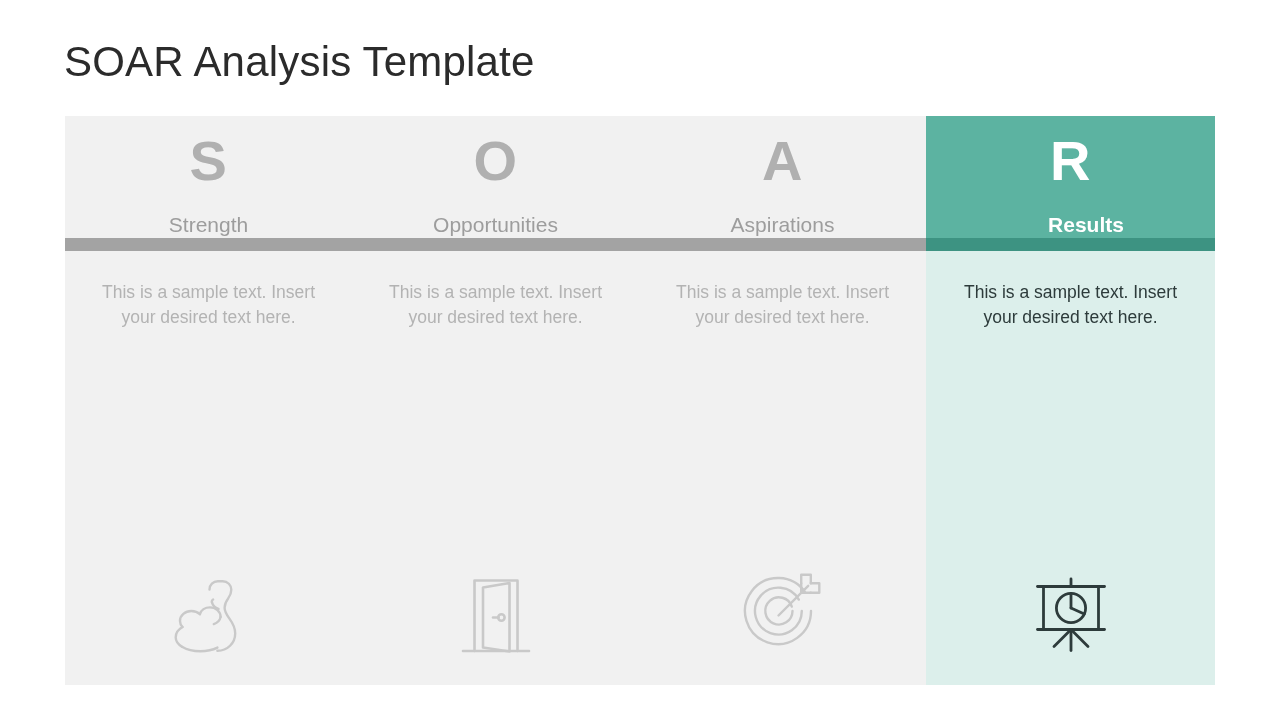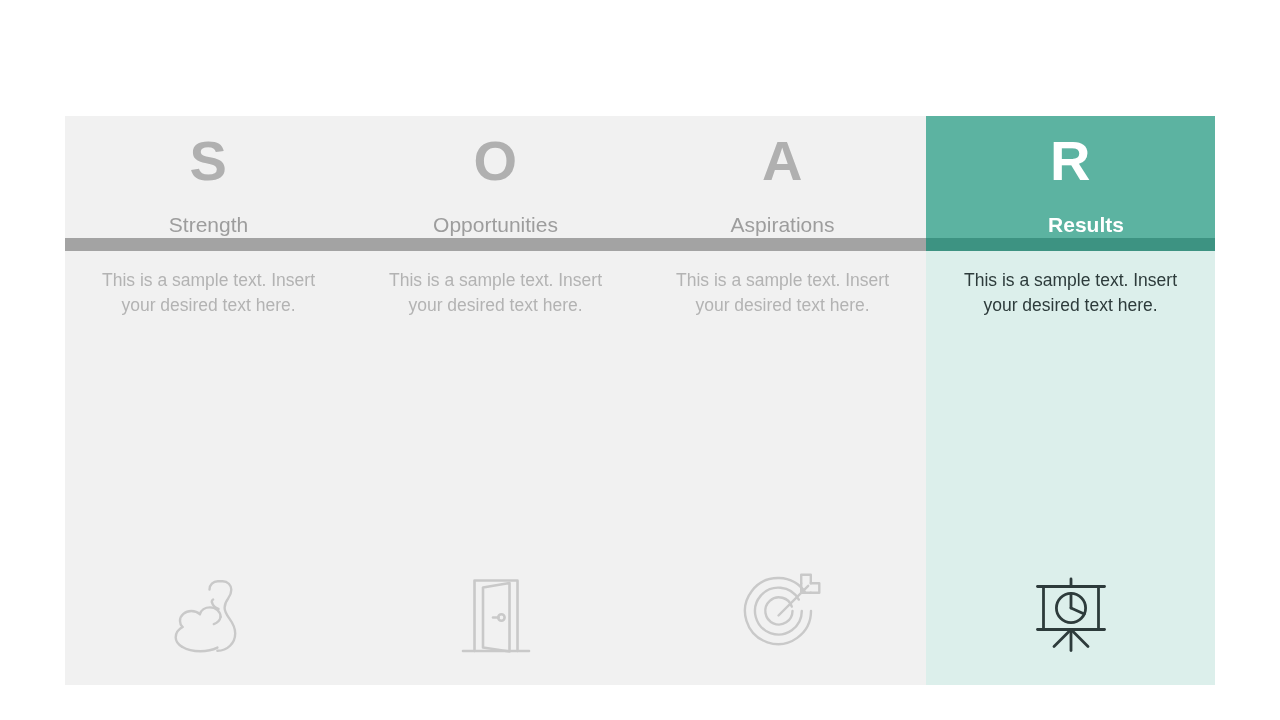--- a/index.html
+++ b/index.html
@@ -95,21 +95,21 @@
 
   .col-body {
     flex: 1;
     display: flex;
     flex-direction: column;
     align-items: center;
     position: relative;
   }
 
   .col-text {
-    margin-top: 17px;
+    margin-top: 29px;
     width: 232px;
     text-align: center;
     font-size: 17.5px;
     line-height: 25px;
     color: #b3b3b3;
   }
   .soar-col.highlight .col-text {
     color: #2d3b3b;
     width: 248px;
   }
@@ -124,20 +124,21 @@
     justify-content: center;
     height: 96px;
   }
   .col-icon svg { display: block; }
 </style>
 </head>
 <body>
 
 <div class="slide">
 
+  <div class="page-title">SOAR Analysis Template</div>
 
   <div class="soar-panel">
 
     <div class="soar-col plain">
       <div class="col-head">
         <div class="col-letter">S</div>
         <div class="col-label">Strength</div>
       </div>
       <div class="col-divider"></div>
       <div class="col-body">

